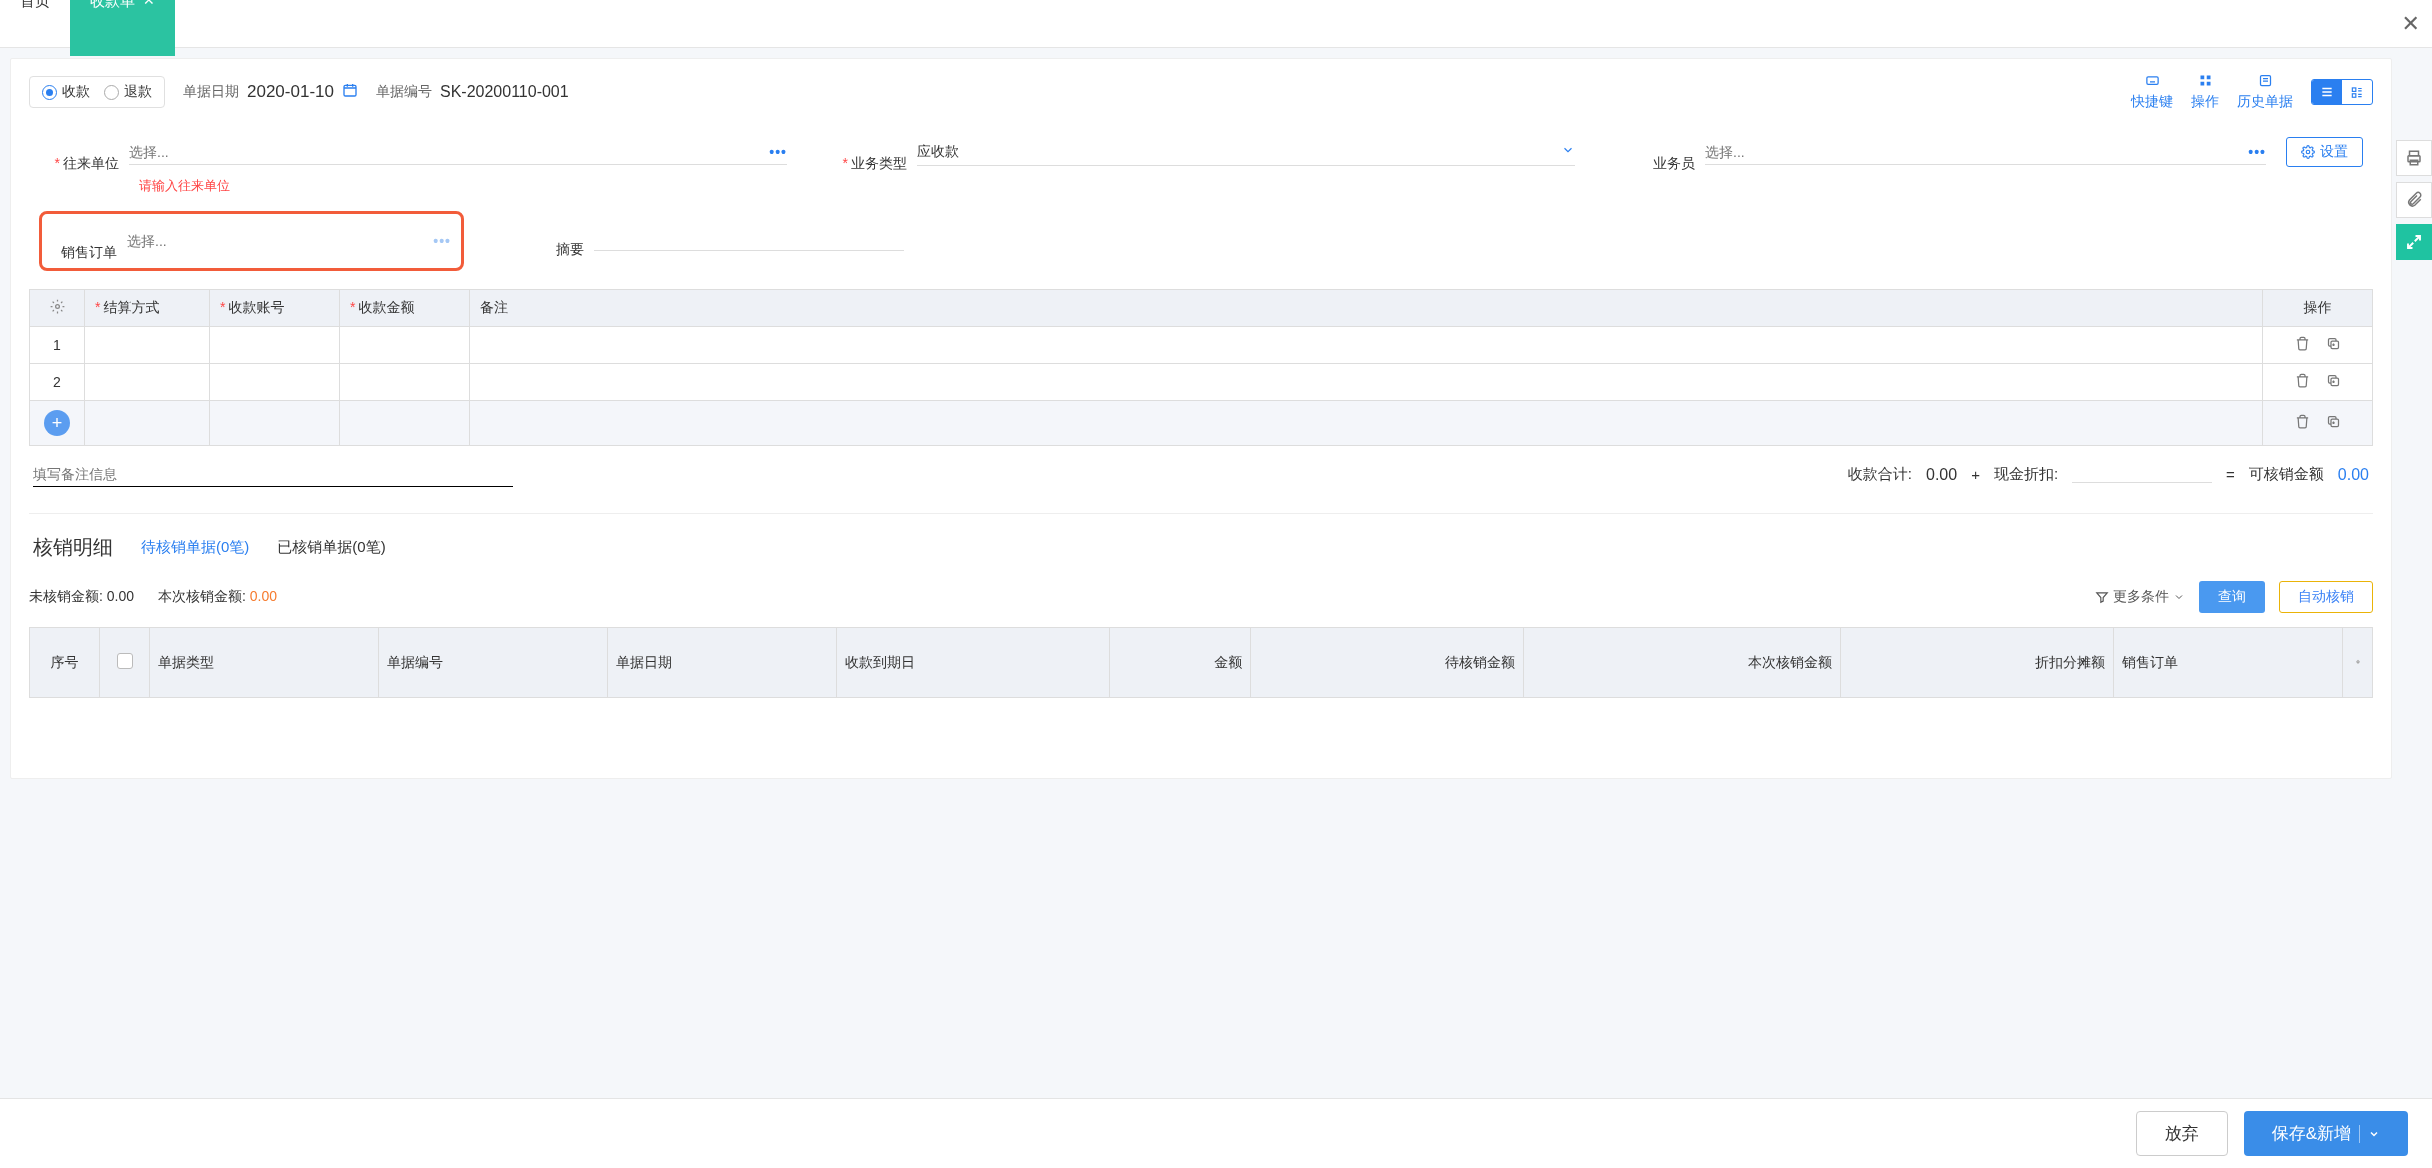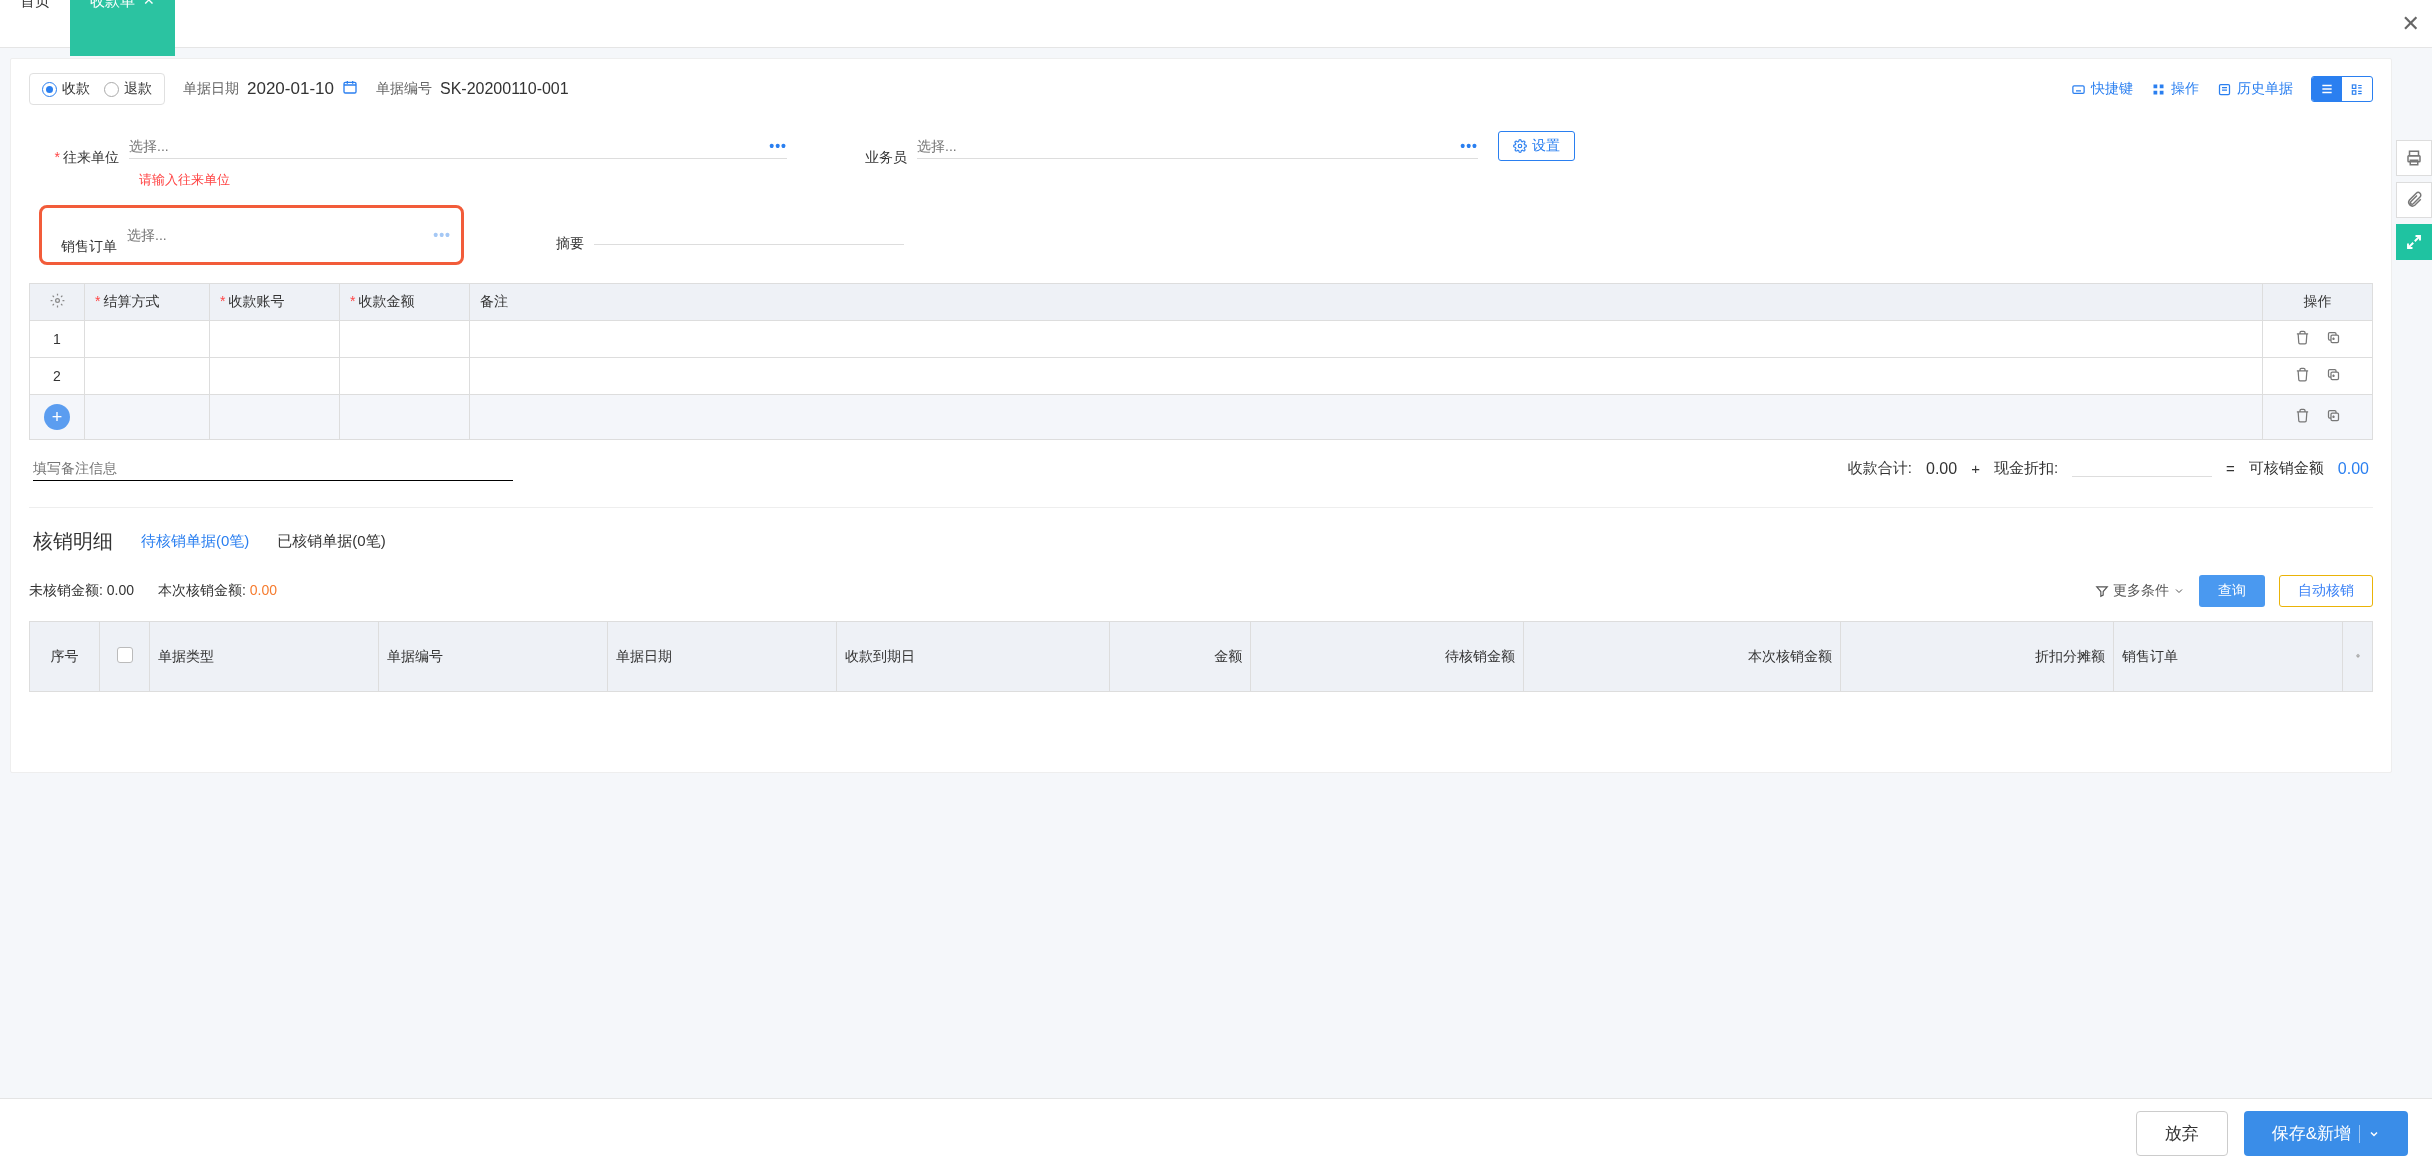--- a/index.html
+++ b/index.html
@@ -21,21 +21,21 @@
 .radio { display: flex; align-items: center; gap: 5px; cursor: pointer; }
 .radio-circle { width: 15px; height: 15px; border-radius: 50%; border: 1.5px solid #aaa; display: inline-flex; align-items: center; justify-content: center; }
 .radio.checked .radio-circle { border-color: #2a7ff0; }
 .radio.checked .radio-circle::after { content:''; width:7px; height:7px; border-radius:50%; background:#2a7ff0; }
 .field-inline { display: flex; align-items: center; gap: 8px; }
 .date-value { font-size: 17px; font-weight: 500; color: #333; }
 .calendar-icon { color: #2a7ff0; font-size: 16px; }
 .doc-no { font-size: 16px; }
 
 .top-toolbar { margin-left: auto; display: flex; align-items: center; gap: 18px; }
-.tool-link { display: flex; align-items: center; gap: 5px; color: #2a7ff0; cursor: pointer; font-size: 14px; }
+.tool-link { display: flex; align-items: center; gap: 5px; color: #2a7ff0; cursor: pointer; font-size: 14px; flex-direction: column; }
 .view-toggle { display: flex; border: 1px solid #2a7ff0; border-radius: 3px; overflow: hidden; }
 .view-toggle span { width: 30px; height: 24px; display:flex; align-items:center; justify-content:center; cursor:pointer; color:#2a7ff0; }
 .view-toggle span.active { background:#2a7ff0; color:#fff; }
 
 
 .form-grid { display: grid; grid-template-columns: 1fr 1fr 1fr; gap: 10px 40px; padding: 20px 10px 10px; align-items: start; }
 .form-field { display: flex; align-items: center; }
 .form-label { width: 90px; text-align: right; padding-right: 10px; font-size: 14px; color: #333; margin-top: 24px; }
 .req { color: #f44; margin-right: 3px; }
 .form-input-wrap { flex: 1; border-bottom: 1px solid #ddd; display:flex; align-items:center; padding: 4px 0; position: relative; }
@@ -201,20 +201,31 @@
       <div class="form-field">
         <div class="form-label"><span class="req">*</span><span>往来单位</span></div>
         <div class="form-input-wrap">
           <input placeholder="选择..." style="">
           <span class="picker-dots">•••</span>
         </div>
       </div>
       <div class="field-error">请输入往来单位</div>
     </div>
 
+    <div class="form-field">
+      <div class="form-label"><span class="req">*</span><span>业务类型</span></div>
+      <div class="form-input-wrap">
+        <span style="flex:1;font-weight:500">应收款</span>
+        <span class="chevron">
+          <svg width="14" height="14" viewBox="0 0 24 24" fill="none" stroke="currentColor" stroke-width="2">
+              <path d="M6 9l6 6 6-6"></path>
+            </svg>
+        </span>
+      </div>
+    </div>
 
     <div style="display:flex;align-items:center;gap:20px">
       <div class="form-field" style="flex:1">
         <div class="form-label"><span>业务员</span></div>
         <div class="form-input-wrap">
           <input placeholder="选择..." style="">
           <span class="picker-dots">•••</span>
         </div>
       </div>
       <div class="settings-btn">

